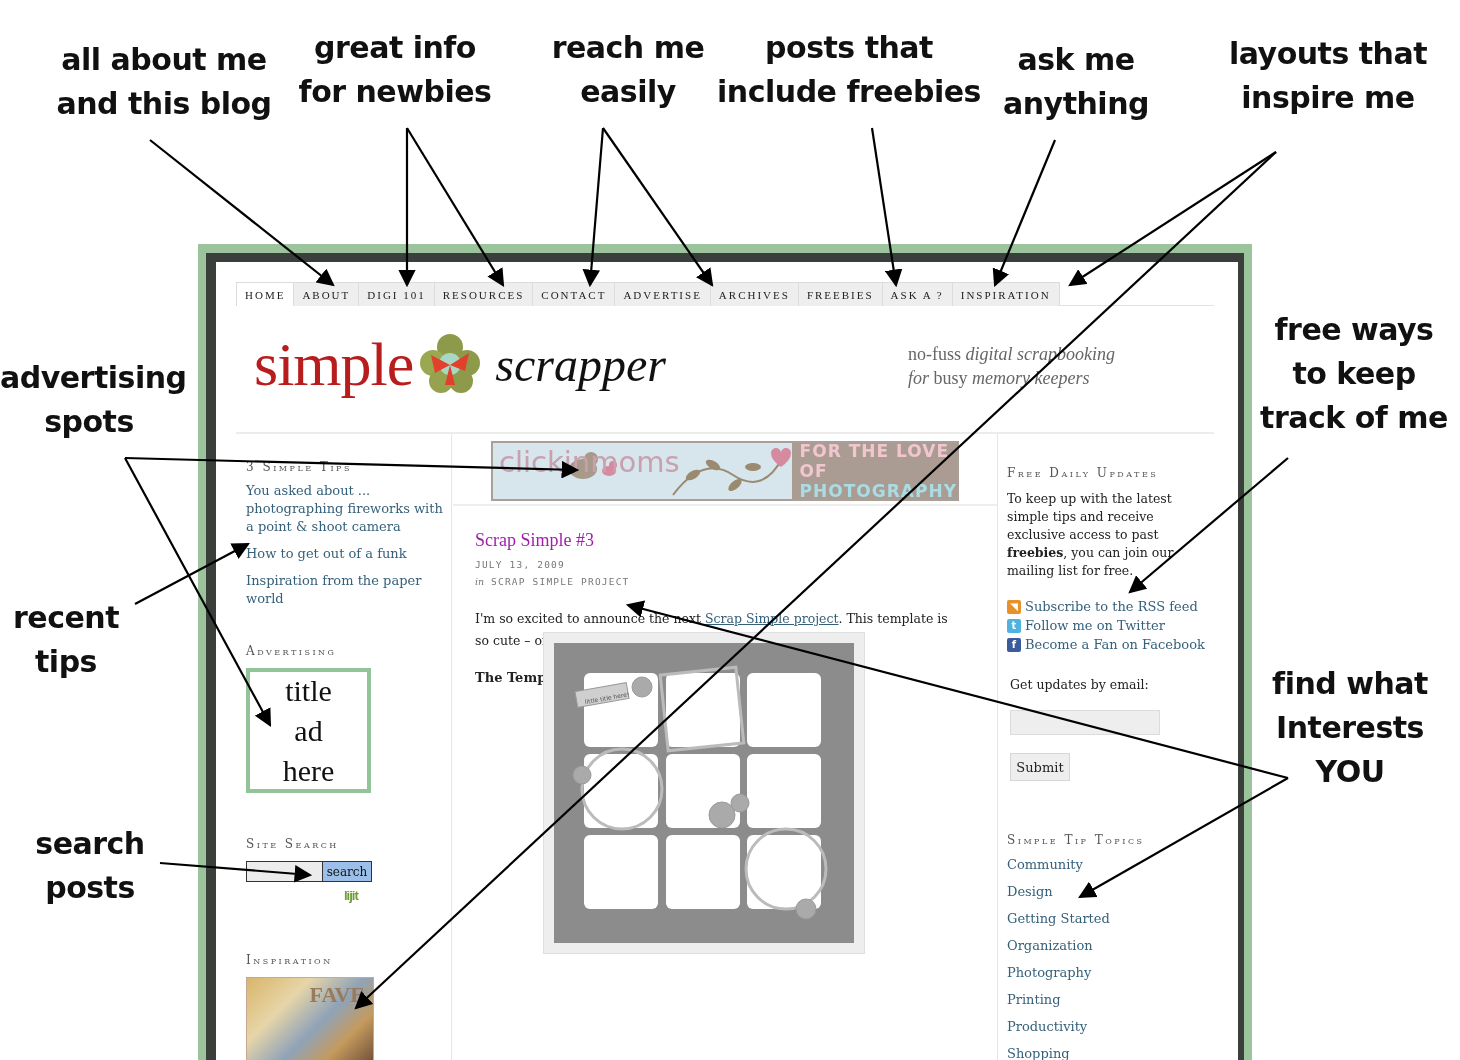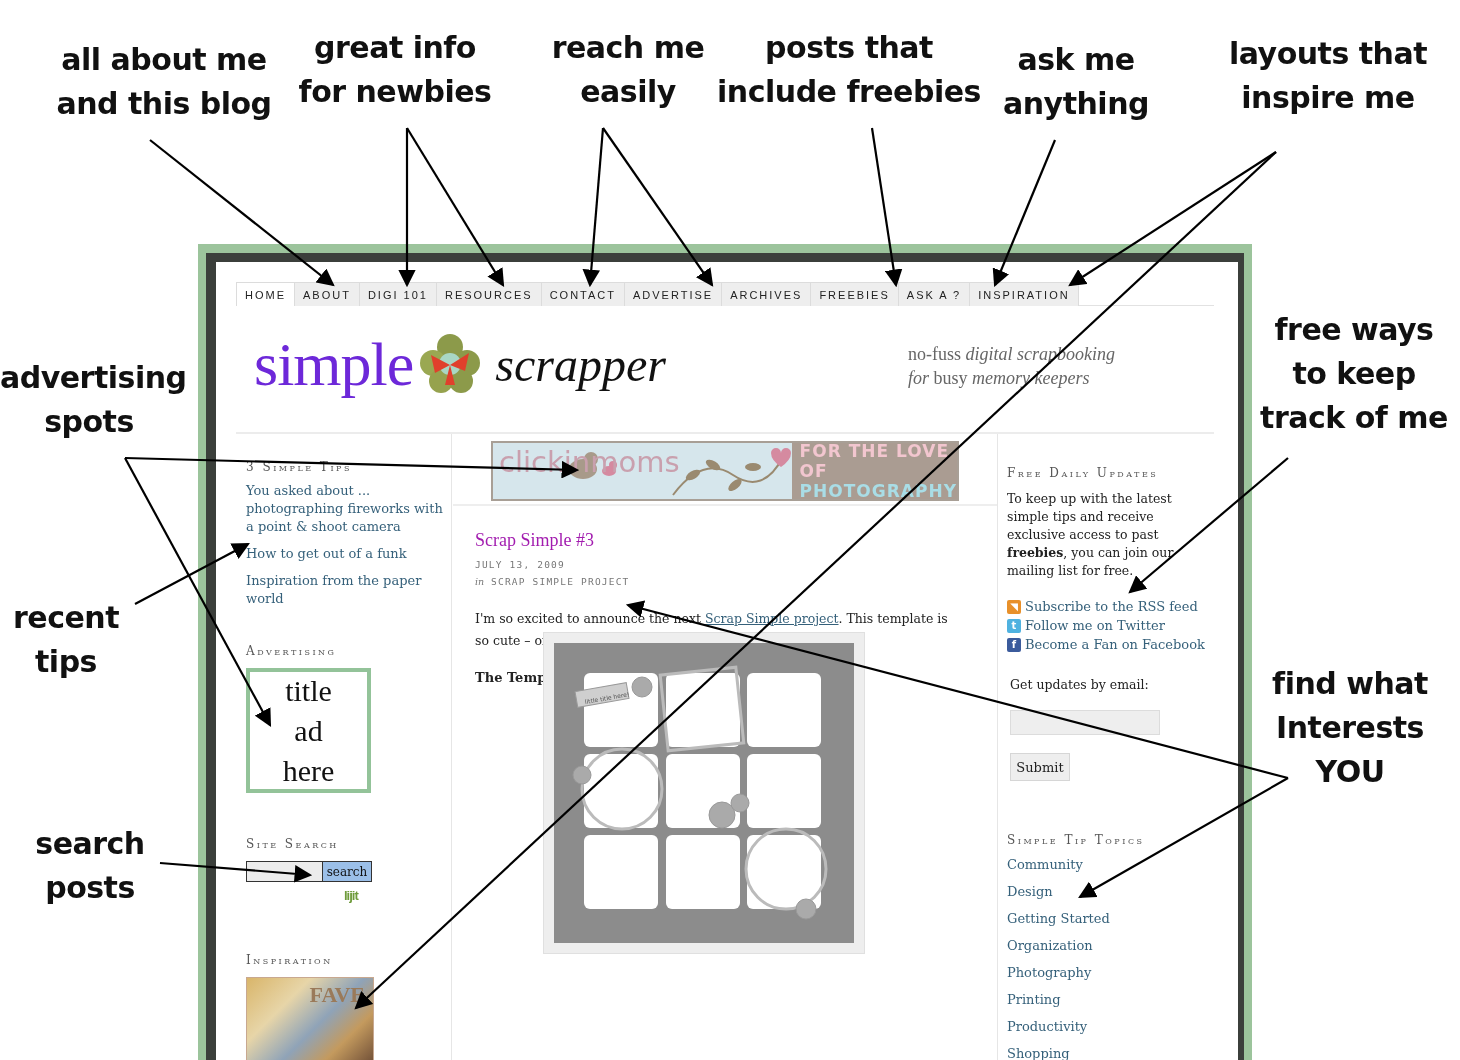--- a/index.html
+++ b/index.html
@@ -17,27 +17,27 @@
   
   .frame-outer { position: absolute; left: 198px; top: 244px; width: 1054px; height: 830px; background: #9cc49c; }
   .frame-inner { position: absolute; left: 206px; top: 253px; width: 1038px; height: 820px; background: #3b3f3b; }
   .page { position: absolute; left: 216px; top: 262px; width: 1022px; height: 800px; background: #ffffff; overflow: hidden; }
 
   
   .nav { position: absolute; left: 20px; top: 20px; right: 24px; height: 24px; border-bottom: 1px solid #e2e2e2; display: flex; }
   .nav-tab {
     height: 24px; padding: 4px 8px; display: flex; align-items: center; background: #eeeeee;
     border: 1px solid #dcdcdc; border-bottom: none; margin-right: -1px;
-    font-family: Liberation Sans, sans-serif; font-size: 11px; letter-spacing: 2px; color: #222; cursor: pointer;
+    font-family: Liberation Serif, serif; font-size: 11px; letter-spacing: 2px; color: #222; cursor: pointer;
   }
   .nav-tab.active { background: #ffffff; }
 
   
   .logo { position: absolute; left: 38px; top: 62px; height: 80px; display: flex; align-items: center; }
-  .logo-simple { font-family: "Liberation Serif", serif; font-size: 62px; color: #6d28d9; letter-spacing: -1px; text-align: center; }
+  .logo-simple { font-family: "Liberation Serif", serif; font-size: 62px; color: #b91c1c; letter-spacing: -1px; text-align: center; }
   .logo-scrapper { font-family: "Liberation Serif", serif; font-style: italic; font-size: 48px; color: #111; margin-left: 8px; }
   .logo-flower { width: 66px; height: 66px; margin: 0 4px; }
   .tagline { position: absolute; left: 692px; top: 80px; font-family: "Liberation Serif", serif; font-size: 18px; line-height: 24px; color: #666; }
   .tagline i { font-style: italic; }
   .header-rule { position: absolute; left: 20px; right: 24px; top: 170px; height: 2px; background: #ececec; }
 
   
   .col-left { position: absolute; left: 20px; top: 172px; width: 216px; height: 640px; border-right: 1px solid #e6e6e6; }
   .col-main { position: absolute; left: 237px; top: 172px; width: 544px; height: 640px; }
   .col-right { position: absolute; left: 781px; top: 172px; width: 218px; height: 640px; border-left: 1px solid #e6e6e6; }

